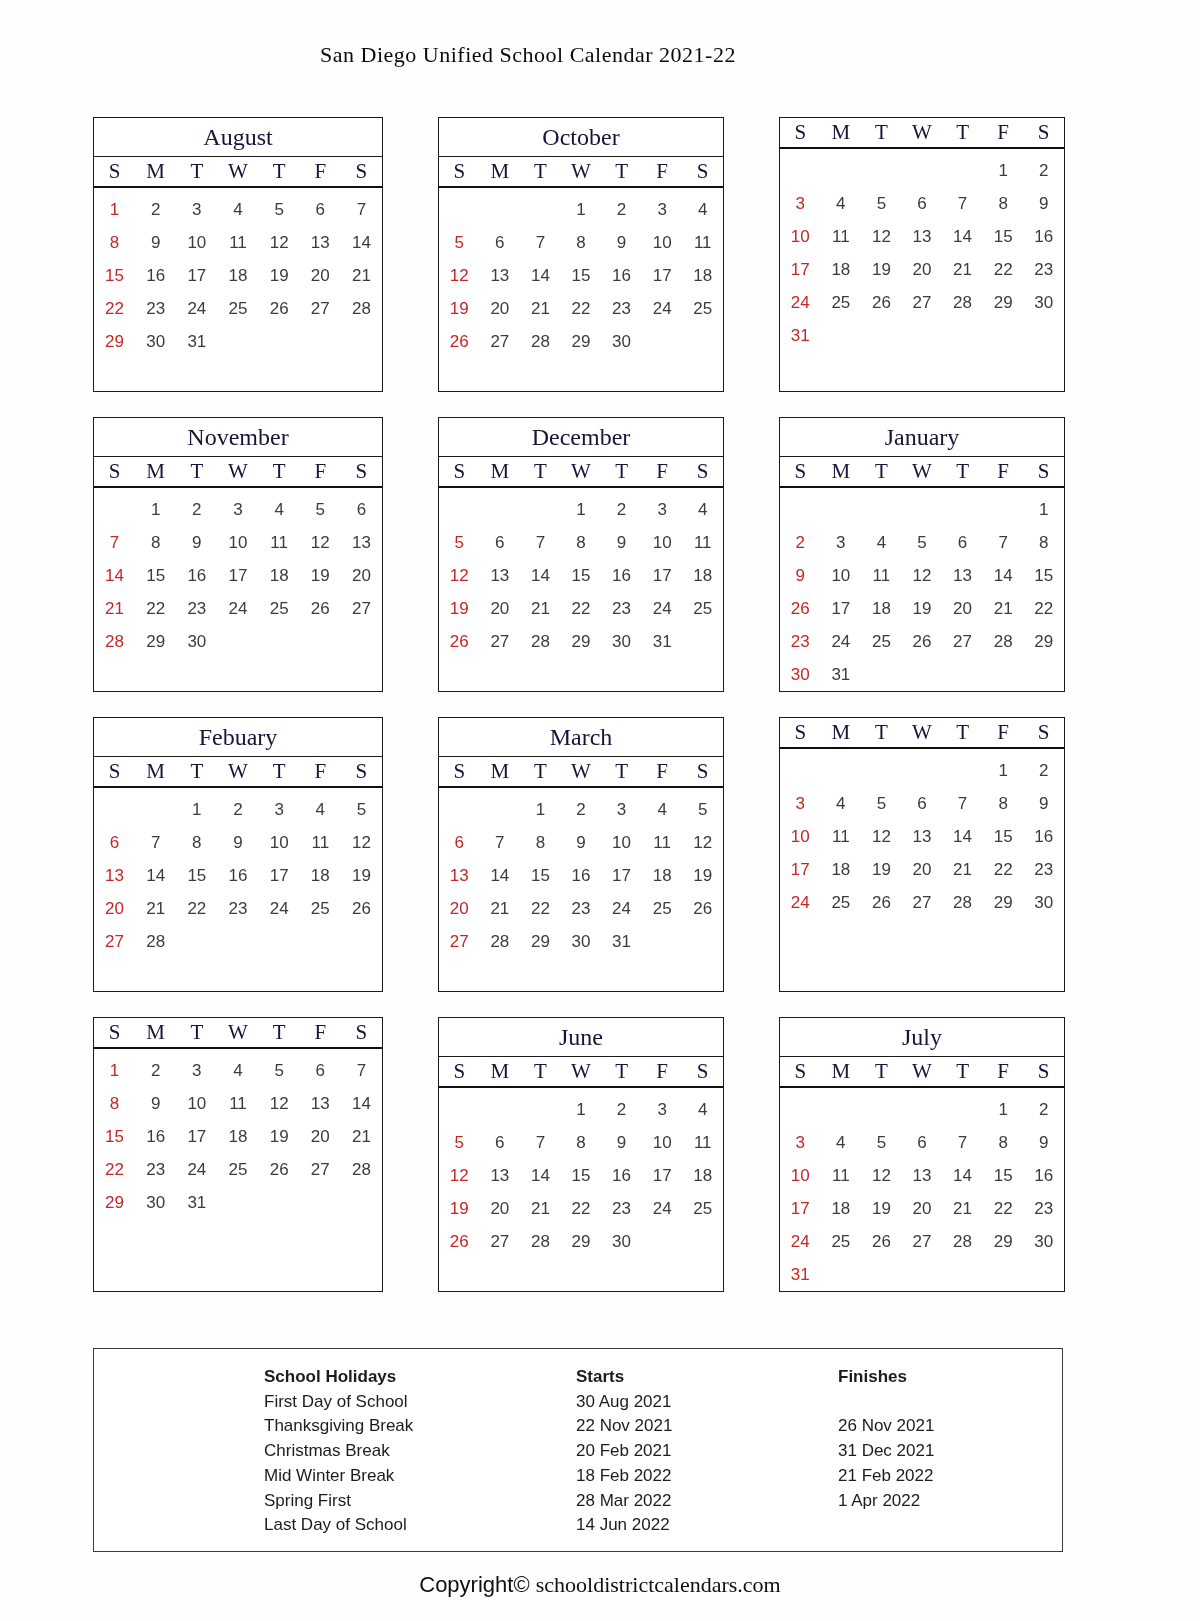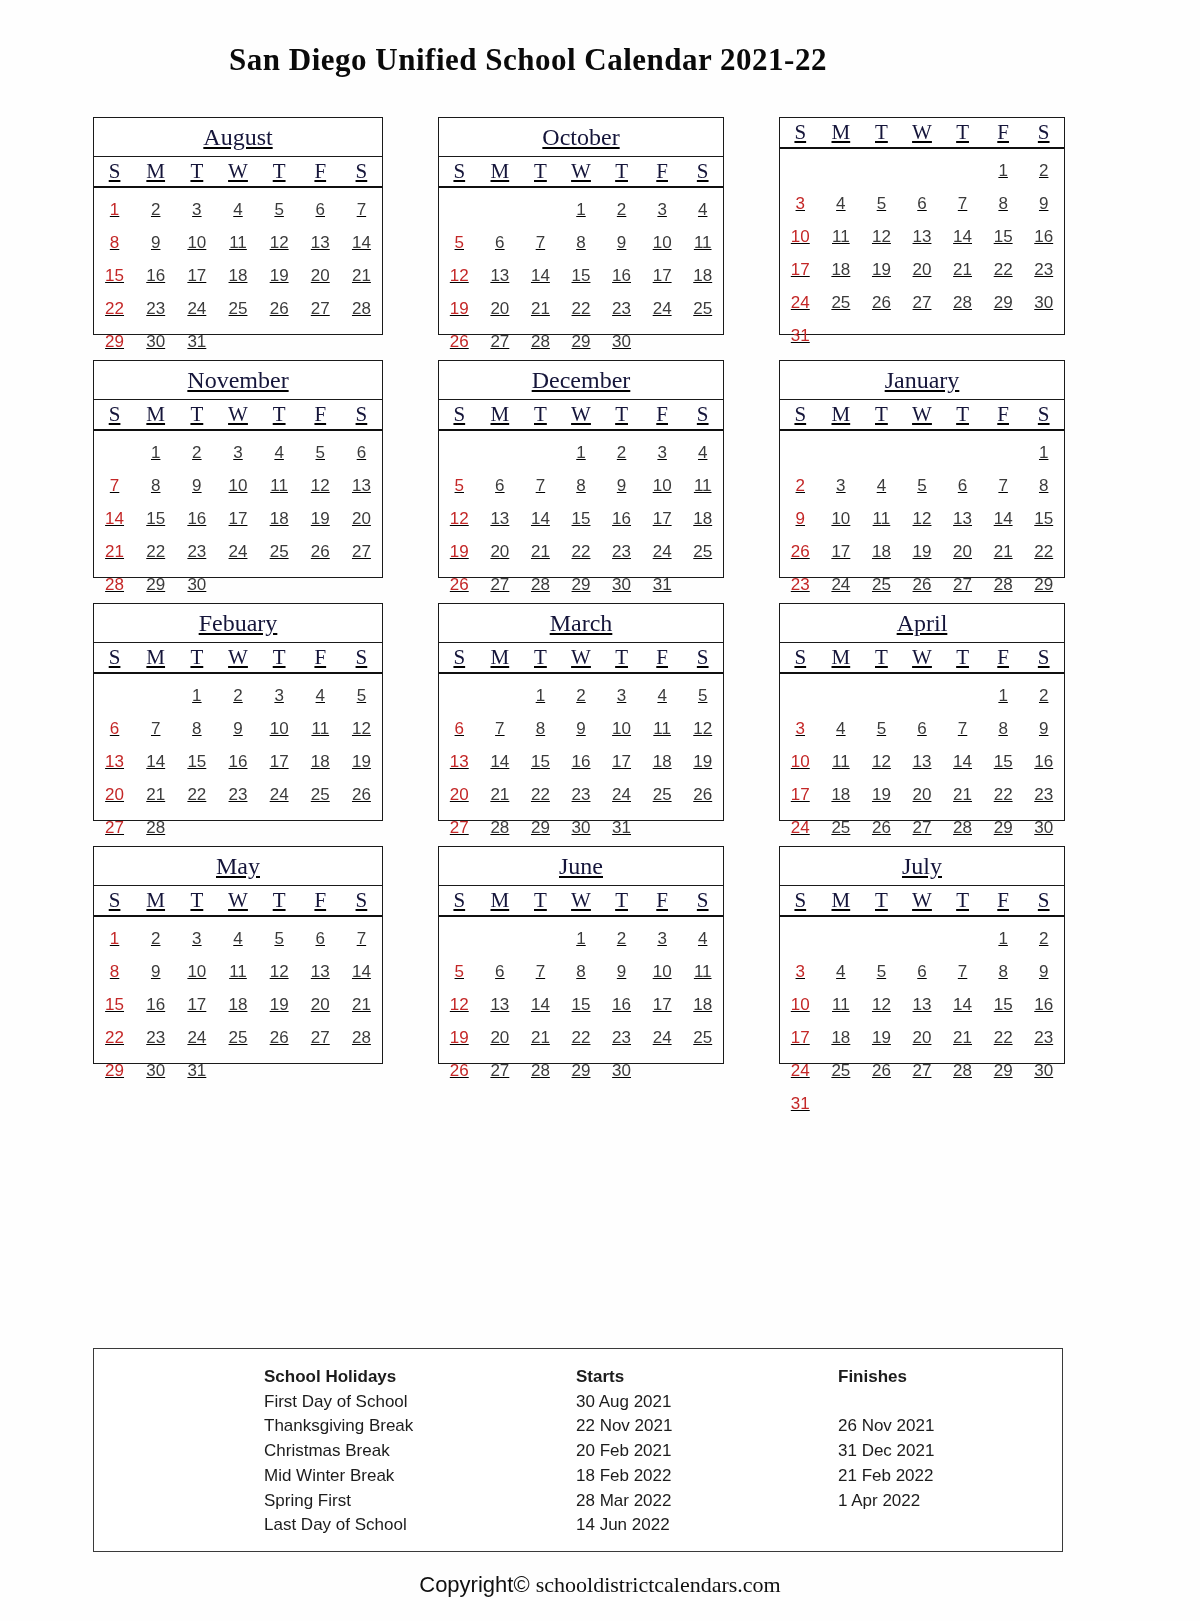--- a/index.html
+++ b/index.html
@@ -9,39 +9,38 @@
     position: relative;
     background: #fefefe;
     font-family: "Liberation Sans", sans-serif;
   }
   .page-title {
     position: absolute;
     left: 93px; top: 42px;
     width: 870px;
     text-align: center;
     font-family: "Liberation Serif", serif;
-    font-weight: bold;
-    font-size: 31px;
+    font-weight: normal;
+    font-size: 22px;
     color: #0a0a0a;
     letter-spacing: 0.5px;
   }
   .cal-grid {
     position: absolute;
     left: 93px; top: 117px;
     width: 972px;
     display: grid;
     grid-template-columns: 290px 286px 286px;
     column-gap: 55px;
     row-gap: 25px;
   }
   .month {
-    height: 218px;
+    height: 275px;
     border: 1px solid #1a1a1a;
     background: #fff;
-    text-decoration: underline;
   }
   .m-title {
     height: 39px;
     line-height: 38px;
     text-align: center;
     font-family: "Liberation Serif", serif;
     font-size: 24px;
     color: #15153a;
     border-bottom: 1px solid #1a1a1a;
   }
@@ -548,21 +547,20 @@
         <span></span>
         <span></span>
         <span></span>
         <span></span>
         <span></span>
         <span></span>
       </div>
   </div>
 
   <div class="month">
-    <div class="m-title">April</div>
     <div class="m-days">
         <span>S</span>
         <span>M</span>
         <span>T</span>
         <span>W</span>
         <span>T</span>
         <span>F</span>
         <span>S</span>
       </div>
     <div class="m-body">
@@ -605,21 +603,20 @@
         <span></span>
         <span></span>
         <span></span>
         <span></span>
         <span></span>
         <span></span>
       </div>
   </div>
 
   <div class="month">
-    <div class="m-title">May</div>
     <div class="m-days">
         <span>S</span>
         <span>M</span>
         <span>T</span>
         <span>W</span>
         <span>T</span>
         <span>F</span>
         <span>S</span>
       </div>
     <div class="m-body">

